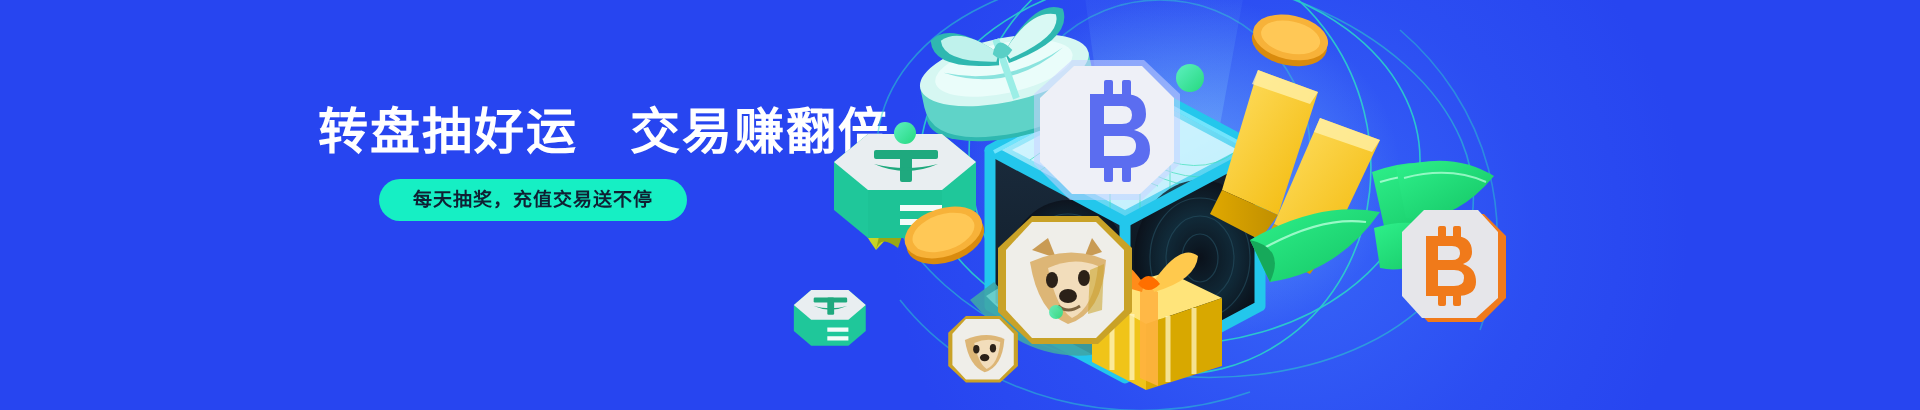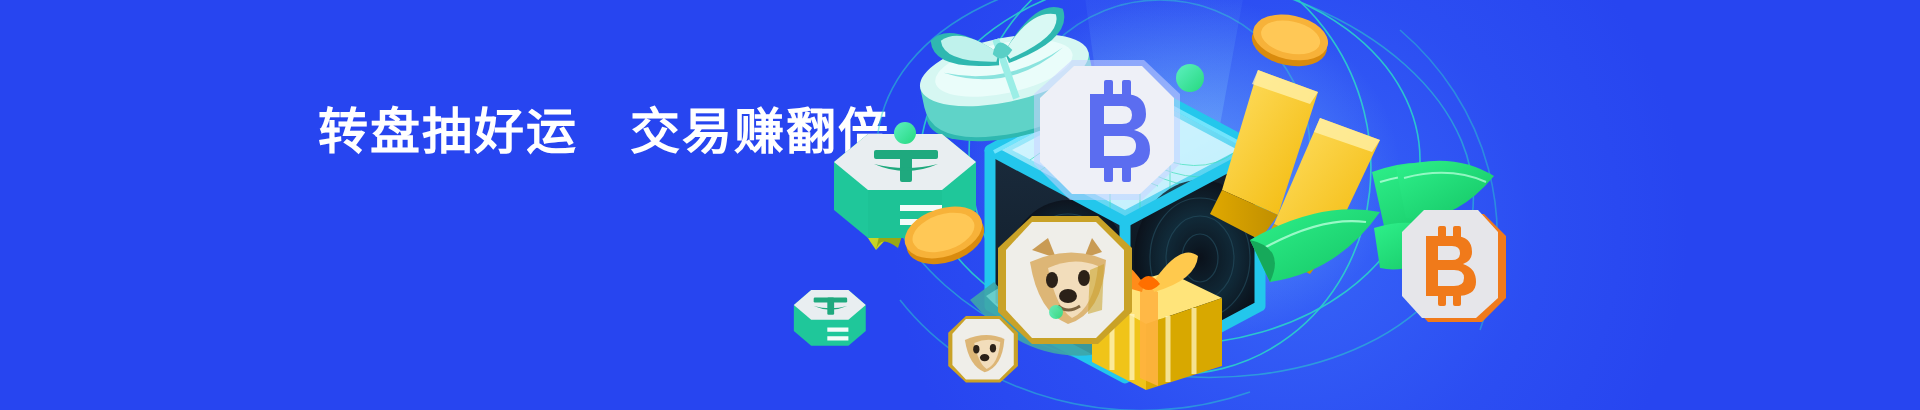--- a/index.html
+++ b/index.html
@@ -66,20 +66,21 @@
 </style>
 </head>
 <body>
 
 <div class="banner">
 
   <div class="bg-glow"></div>
 
   <div class="copy">
     <h1 class="headline">转盘抽好运　交易赚翻倍</h1>
+    <div class="pill">每天抽奖，充值交易送不停</div>
   </div>
 
   <div class="art">
     <svg viewBox="0 0 1140 410" xmlns="http://www.w3.org/2000/svg">
       <defs>
         <linearGradient id="gCubeTop" x1="0" y1="0" x2="1" y2="1">
           <stop offset="0" stop-color="#bff3ff"></stop>
             <stop offset="1" stop-color="#36c9ec"></stop>
         </linearGradient>
         <linearGradient id="gCubeL" x1="0" y1="0" x2="0" y2="1">

